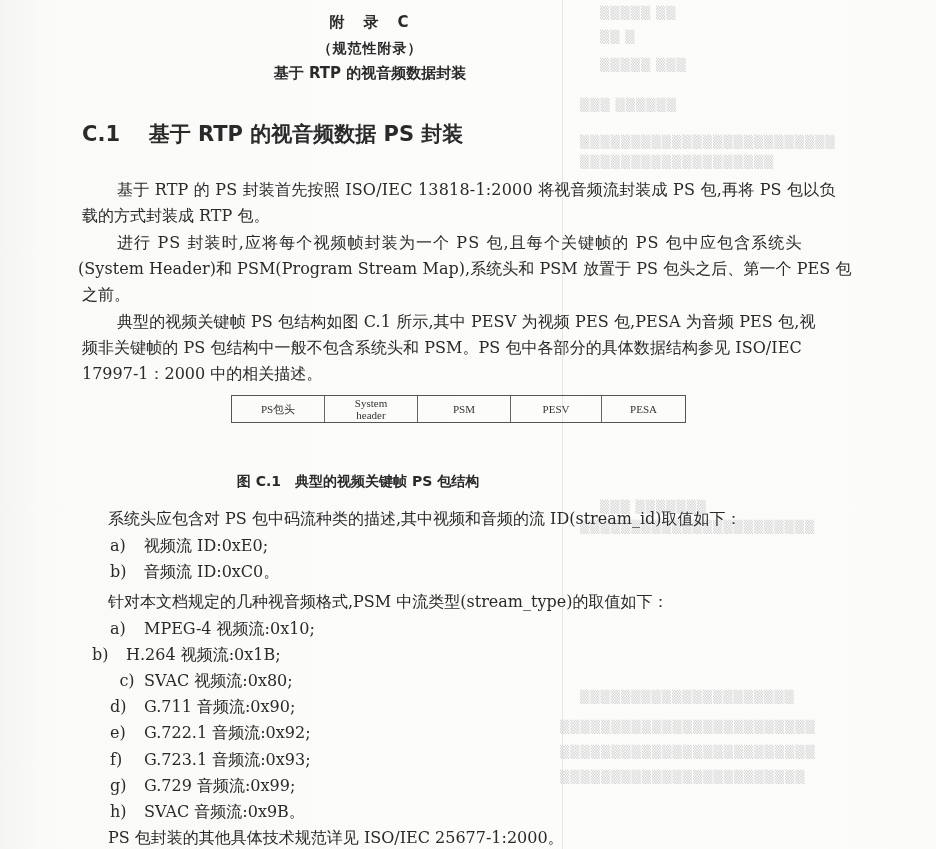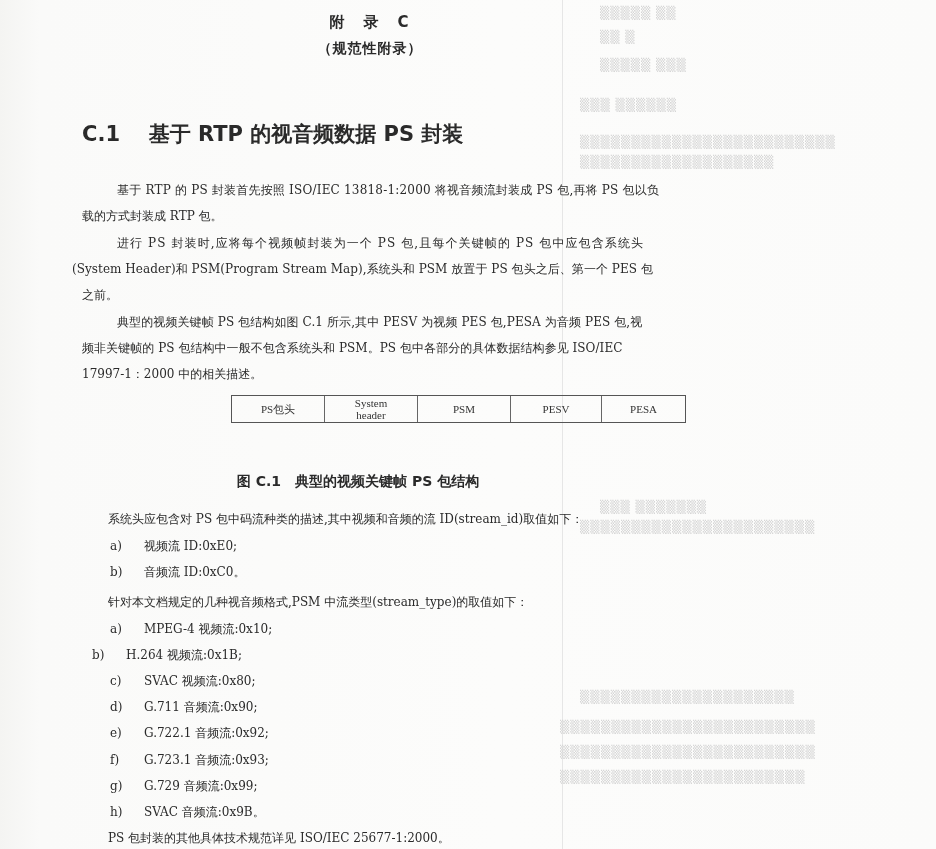--- a/index.html
+++ b/index.html
@@ -31,21 +31,21 @@
       position: absolute;
       color: #d6d6d6;
       font-size: 12px;
       white-space: nowrap;
       letter-spacing: 1px;
       font-family: "DejaVu Sans", sans-serif;
     }
     .line {
       position: absolute;
       white-space: nowrap;
-      font-size: 12px;
+      font-size: 16px;
       line-height: 20px;
     }
     .center {
       left: 0; width: 740px;
       text-align: center;
     }
     .bold {
       font-weight: bold;
       font-family: "DejaVu Sans", sans-serif;
     }
@@ -96,32 +96,33 @@
   <div class="bleed" style="left:580px;top:155px;">▒▒▒▒▒▒▒▒▒▒▒▒▒▒▒▒▒▒▒</div>
   <div class="bleed" style="left:600px;top:500px;">▒▒▒ ▒▒▒▒▒▒▒</div>
   <div class="bleed" style="left:580px;top:520px;">▒▒▒▒▒▒▒▒▒▒▒▒▒▒▒▒▒▒▒▒▒▒▒</div>
   <div class="bleed" style="left:580px;top:690px;">▒▒▒▒▒▒▒▒▒▒▒▒▒▒▒▒▒▒▒▒▒</div>
   <div class="bleed" style="left:560px;top:720px;">▒▒▒▒▒▒▒▒▒▒▒▒▒▒▒▒▒▒▒▒▒▒▒▒▒</div>
   <div class="bleed" style="left:560px;top:745px;">▒▒▒▒▒▒▒▒▒▒▒▒▒▒▒▒▒▒▒▒▒▒▒▒▒</div>
   <div class="bleed" style="left:560px;top:770px;">▒▒▒▒▒▒▒▒▒▒▒▒▒▒▒▒▒▒▒▒▒▒▒▒</div>
 
   <div class="line center bold annex-title" style="top:12px;">附　录　C</div>
   <div class="line center bold annex-sub" style="top:38px;">（规范性附录）</div>
+  <div class="line center bold annex-name" style="top:63px;">基于 RTP 的视音频数据封装</div>
 
   <div class="line bold section-h" style="left:82px;top:124px;">
     <span>C.1</span>
     <span style="display:inline-block;width:14px;"></span>
     <span>基于 RTP 的视音频数据 PS 封装</span>
   </div>
 
   <div class="line" style="left:117px;top:180px;width:735px;letter-spacing:0.2px;">基于 RTP 的 PS 封装首先按照 ISO/IEC 13818-1:2000 将视音频流封装成 PS 包,再将 PS 包以负</div>
   <div class="line" style="left:82px;top:206px;">载的方式封装成 RTP 包。</div>
 
   <div class="line" style="left:117px;top:233px;letter-spacing:1.1px;">进行 PS 封装时,应将每个视频帧封装为一个 PS 包,且每个关键帧的 PS 包中应包含系统头</div>
-  <div class="line" style="left:72px;top:259px;letter-spacing:0.05px;">(System Header)和 PSM(Program Stream Map),系统头和 PSM 放置于 PS 包头之后、第一个 PES 包</div>
+  <div class="line" style="left:78px;top:259px;letter-spacing:0.05px;">(System Header)和 PSM(Program Stream Map),系统头和 PSM 放置于 PS 包头之后、第一个 PES 包</div>
   <div class="line" style="left:82px;top:285px;">之前。</div>
 
   <div class="line" style="left:117px;top:312px;letter-spacing:0.1px;">典型的视频关键帧 PS 包结构如图 C.1 所示,其中 PESV 为视频 PES 包,PESA 为音频 PES 包,视</div>
   <div class="line" style="left:82px;top:338px;letter-spacing:0.05px;">频非关键帧的 PS 包结构中一般不包含系统头和 PSM。PS 包中各部分的具体数据结构参见 ISO/IEC</div>
   <div class="line" style="left:82px;top:364px;">17997-1：2000 中的相关描述。</div>
 
   <div class="fig-table">
     <div class="fig-cell" style="width:92px;">
       <span>PS包头</span>
     </div>
@@ -149,21 +150,21 @@
     <span class="list-marker">b)</span><span>音频流 ID:0xC0。</span>
   </div>
 
   <div class="line" style="left:108px;top:592px;">针对本文档规定的几种视音频格式,PSM 中流类型(stream_type)的取值如下：</div>
   <div class="line" style="left:110px;top:619px;">
     <span class="list-marker">a)</span><span>MPEG-4 视频流:0x10;</span>
   </div>
   <div class="line" style="left:92px;top:645px;">
     <span class="list-marker">b)</span><span>H.264 视频流:0x1B;</span>
   </div>
-  <div class="line" style="left:110px;top:671px;">
+  <div class="line" style="left:110px;top:671px;text-align:center;">
     <span class="list-marker">c)</span><span>SVAC 视频流:0x80;</span>
   </div>
   <div class="line" style="left:110px;top:697px;">
     <span class="list-marker">d)</span><span>G.711 音频流:0x90;</span>
   </div>
   <div class="line" style="left:110px;top:723px;">
     <span class="list-marker">e)</span><span>G.722.1 音频流:0x92;</span>
   </div>
   <div class="line" style="left:110px;top:750px;">
     <span class="list-marker">f)</span><span>G.723.1 音频流:0x93;</span>

